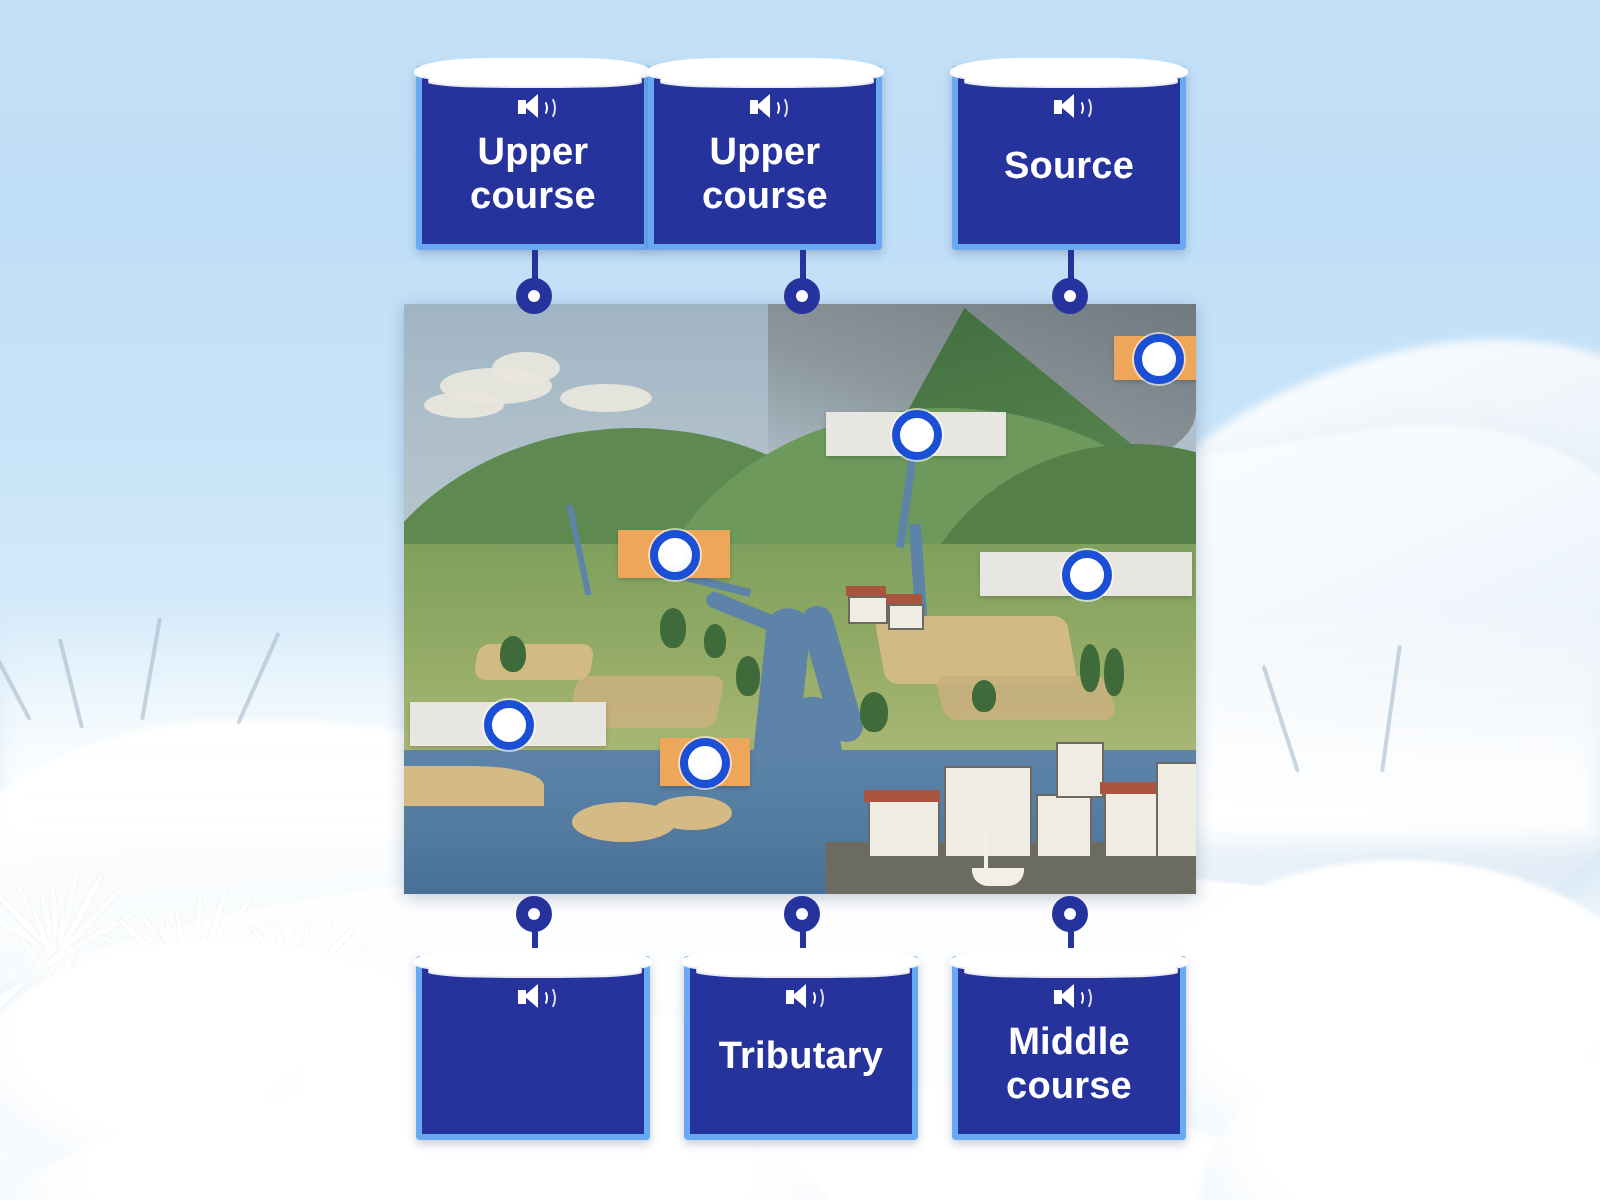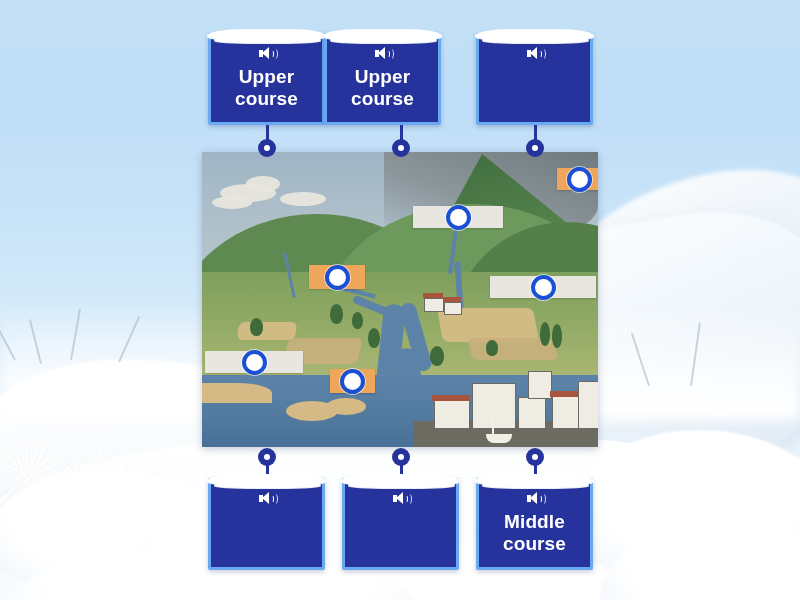--- a/index.html
+++ b/index.html
@@ -482,38 +482,40 @@
 course</div>
     </div>
     <div class="card one-line" style="left: 476px; top: 33px;">
       <div class="snowcap"></div>
       <div class="spk">
         <div class="body"></div>
         <div class="cone"></div>
         <div class="w1"></div>
         <div class="w2"></div>
       </div>
+      <div class="card-label">Source</div>
     </div>
     <div class="card one-line" style="left: 208px; top: 478px;">
       <div class="snowcap"></div>
       <div class="spk">
         <div class="body"></div>
         <div class="cone"></div>
         <div class="w1"></div>
         <div class="w2"></div>
       </div>
     </div>
     <div class="card one-line" style="left: 342px; top: 478px;">
       <div class="snowcap"></div>
       <div class="spk">
         <div class="body"></div>
         <div class="cone"></div>
         <div class="w1"></div>
         <div class="w2"></div>
       </div>
+      <div class="card-label">Tributary</div>
     </div>
     <div class="card" style="left: 476px; top: 478px;">
       <div class="snowcap"></div>
       <div class="spk">
         <div class="body"></div>
         <div class="cone"></div>
         <div class="w1"></div>
         <div class="w2"></div>
       </div>
       <div class="card-label">Middle

